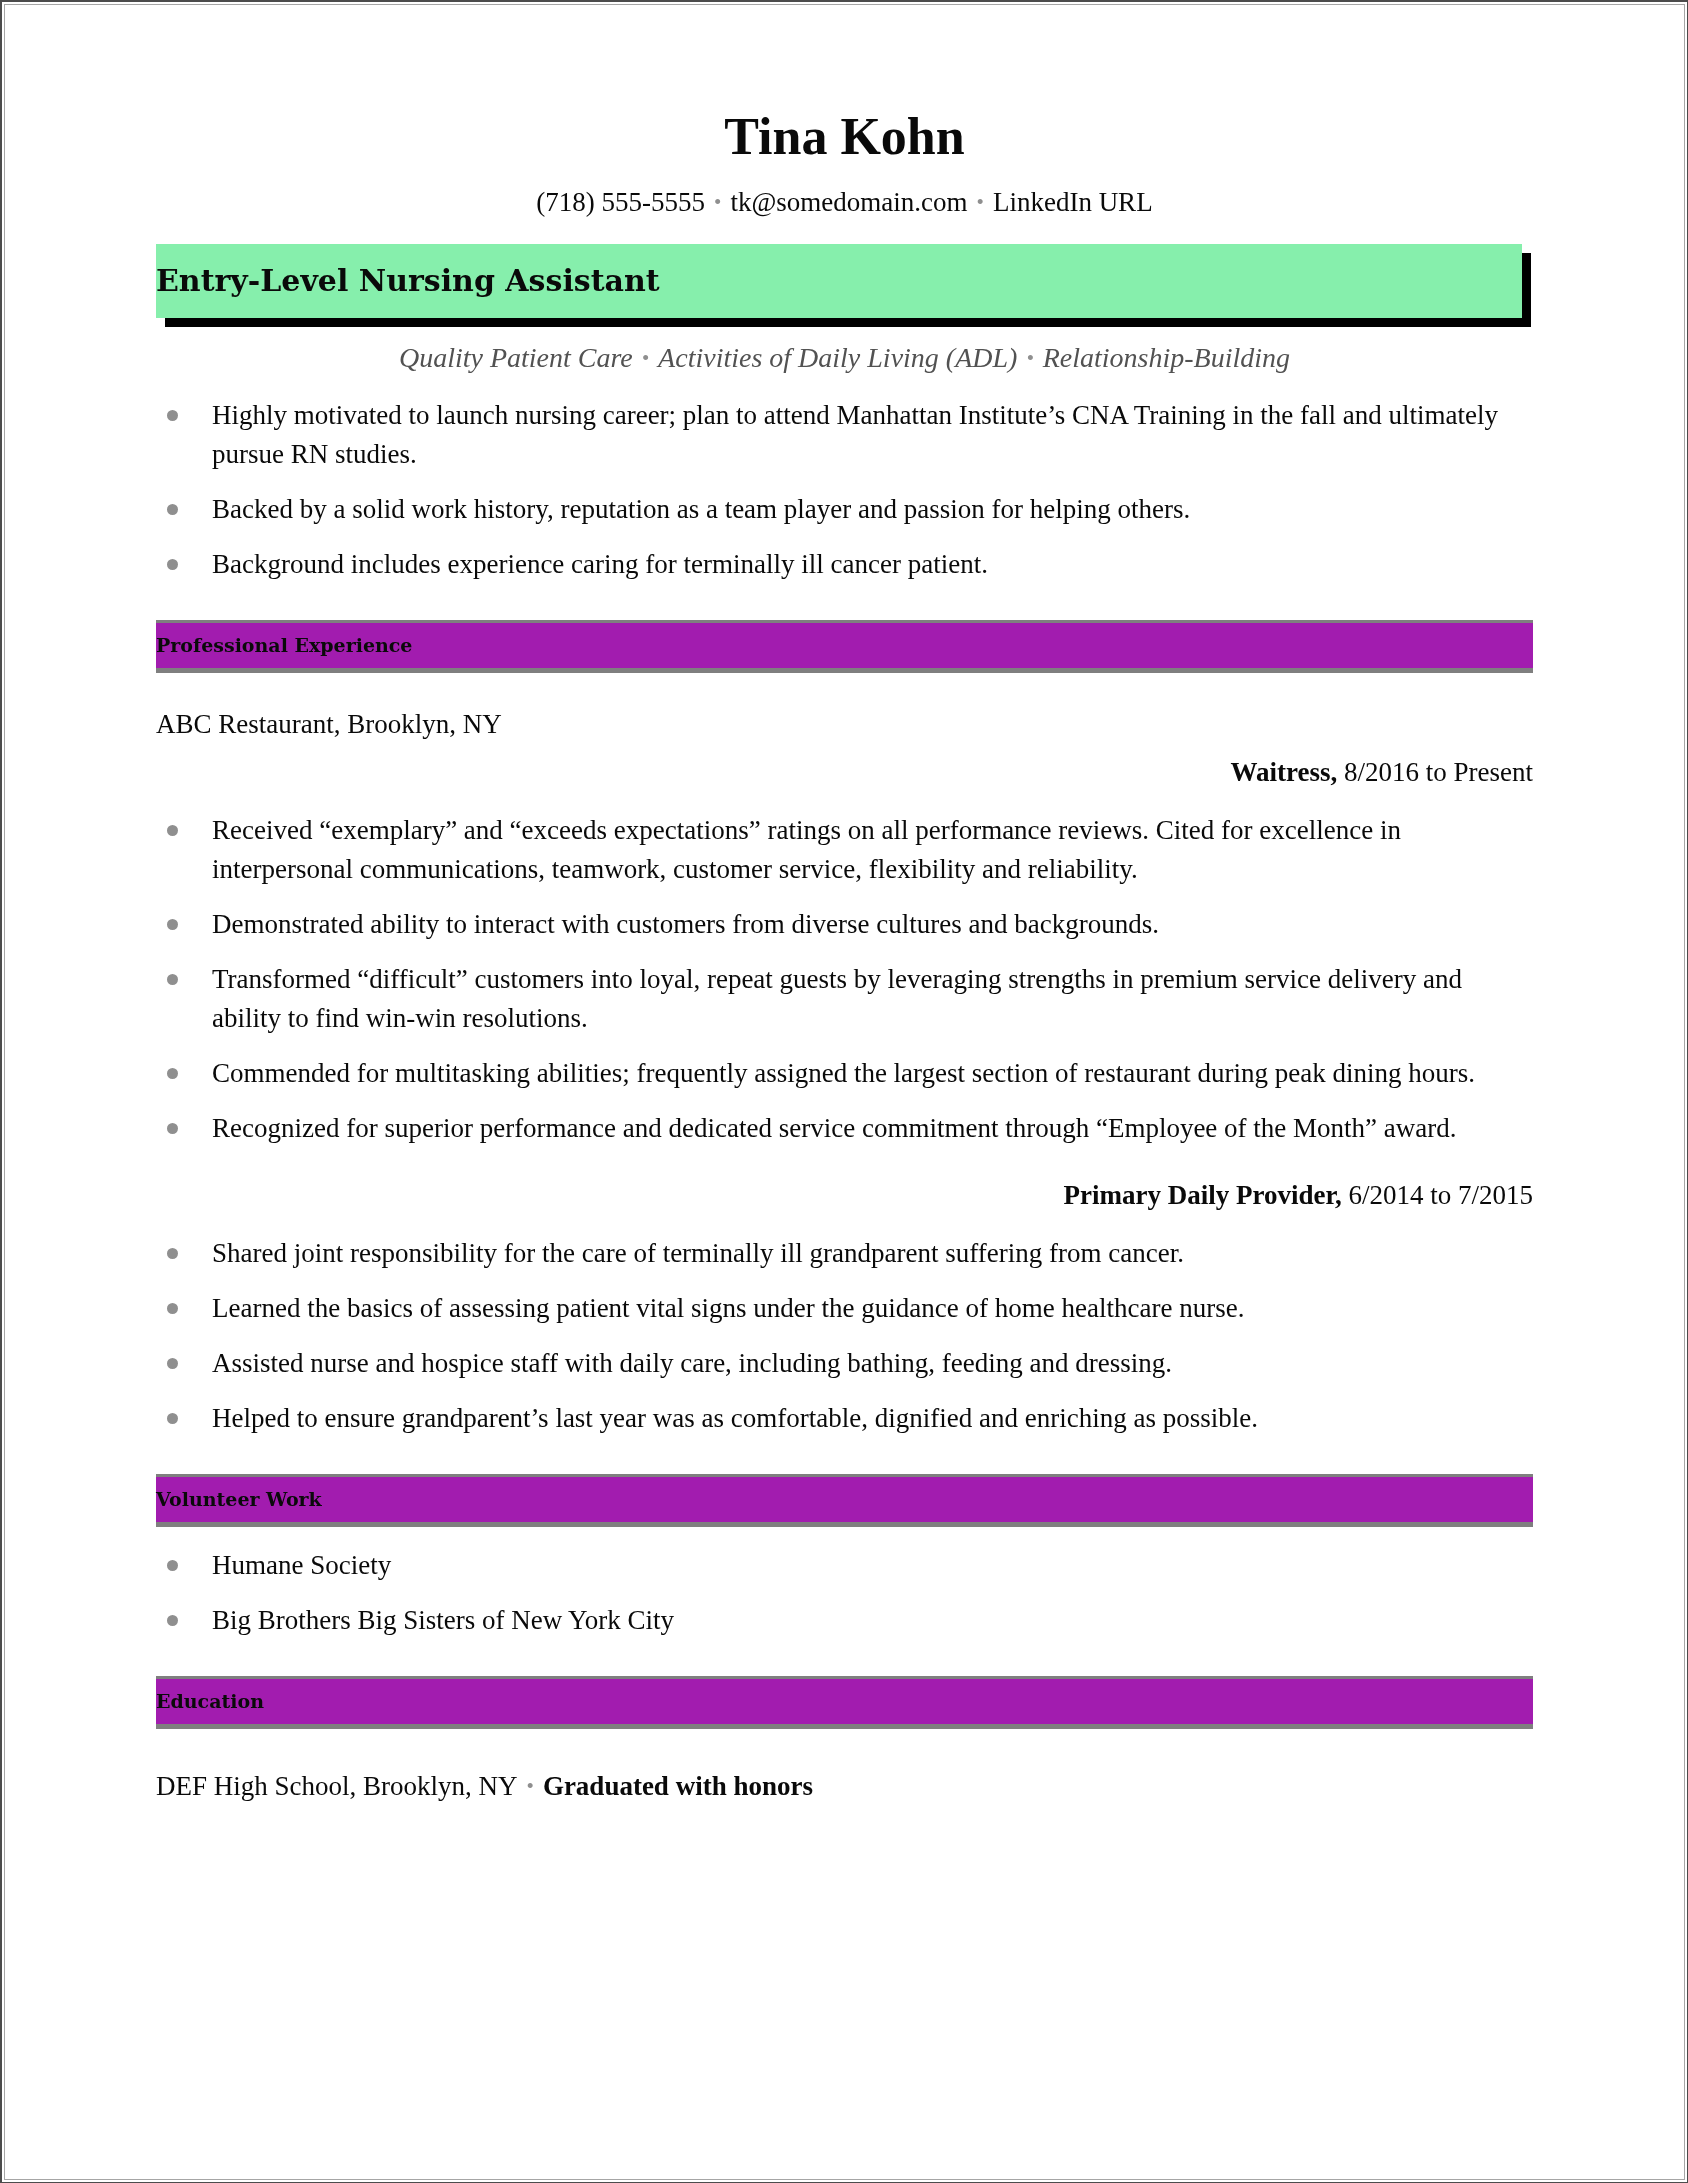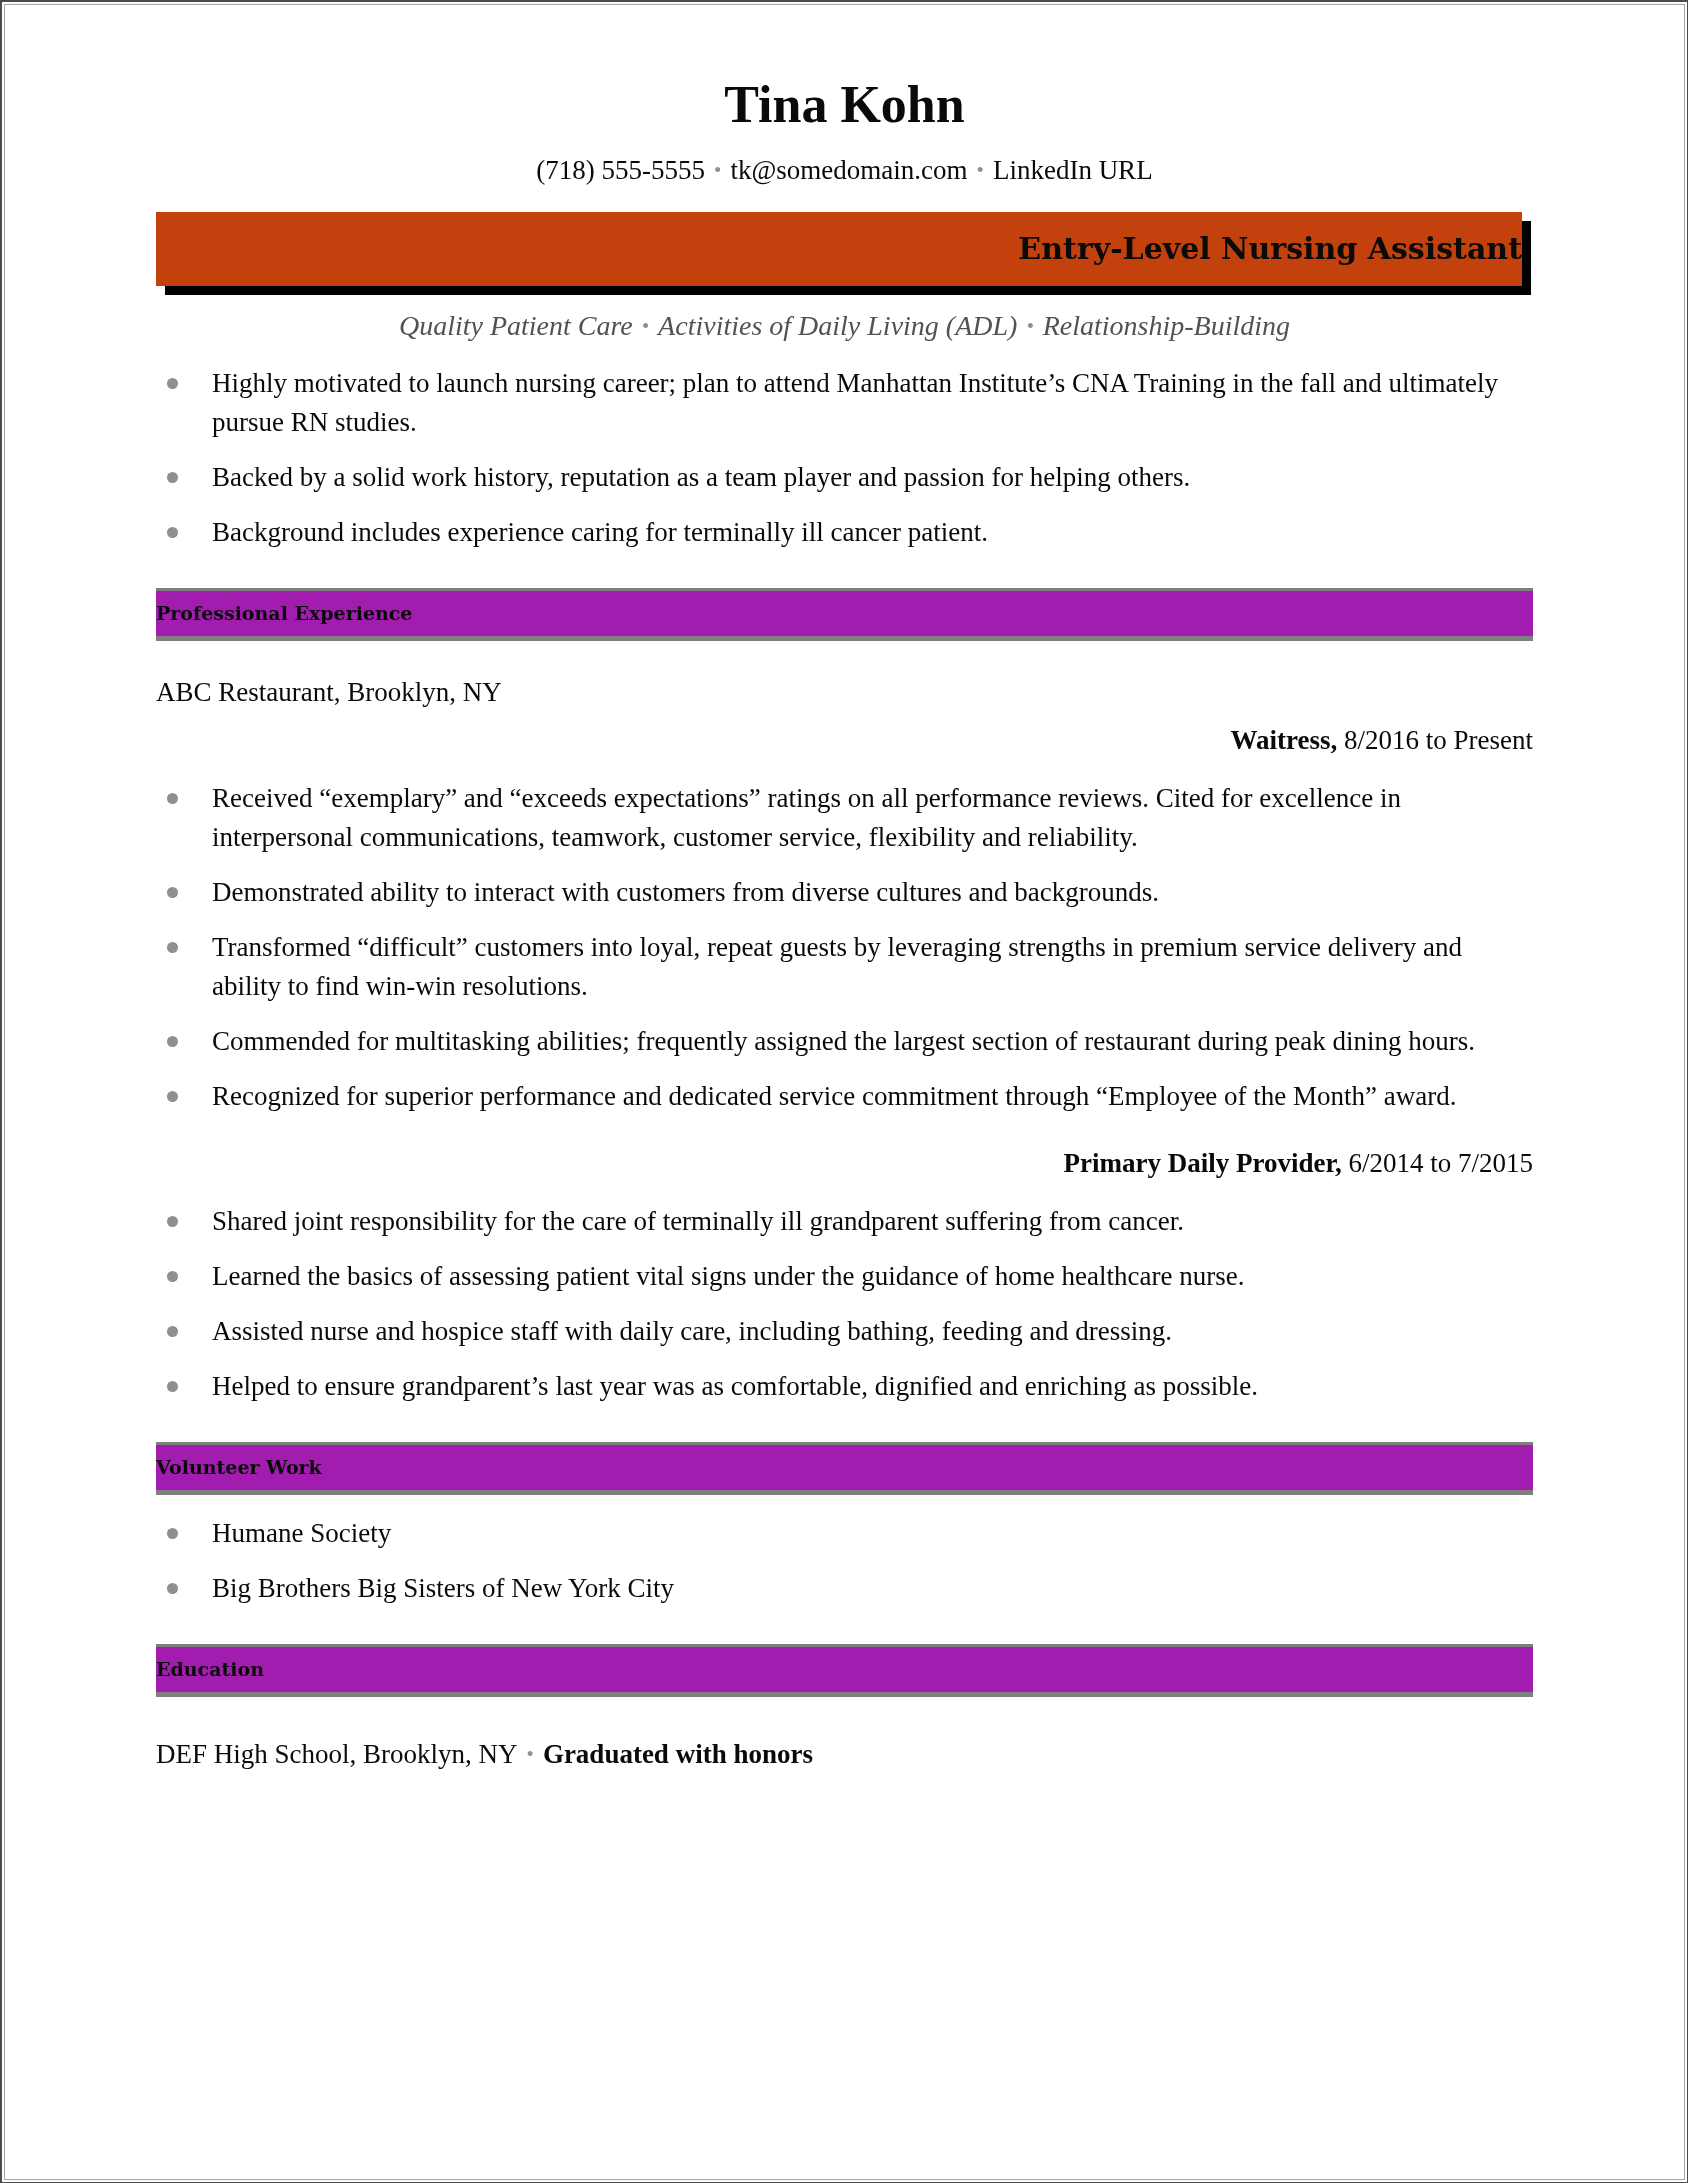--- a/index.html
+++ b/index.html
@@ -7,32 +7,32 @@
     position:relative;
     width:1689px; height:2184px;
     box-sizing:border-box;
     border:2px solid #4c4c4c;
     box-shadow: inset 0 0 0 2px #ffffff, inset 0 0 0 3px #a6a6a6;
     font-family:"Liberation Serif", serif;
     color:#0a0a0a;
     padding:0 154px;
     overflow:hidden;
   }
-  .header { text-align:center; padding-top:76px; }
+  .header { text-align:center; padding-top:108px; }
   .name { font-size:52px; font-weight:bold; margin:0 0 20px 0; line-height:1.05; }
   .addr { font-size:27px; line-height:35px; }
   .contact { font-size:27px; line-height:35px; }
   .sep-dot { color:#8f8f8f; font-size:21px; padding:0 9px; vertical-align:2px; }
   .banner {
     margin-top:24px; margin-right:11px;
-    background:#c2410c;
+    background:#86efac;
     box-shadow:9px 9px 0 #000000;
     font-family:"DejaVu Serif", serif;
     font-weight:bold; font-size:30px;
-    text-align:right;
+    text-align:left;
     height:74px; line-height:74px;
   }
   .tagline {
     margin-top:21px; text-align:center;
     font-style:italic; color:#525252; font-size:28px; line-height:38px;
   }
   ul.blist { list-style:none; margin:19px 0 0 0; padding:0 0 0 56px; }
   ul.blist li {
     position:relative; font-size:27px; line-height:39px; margin-bottom:16px;
   }

